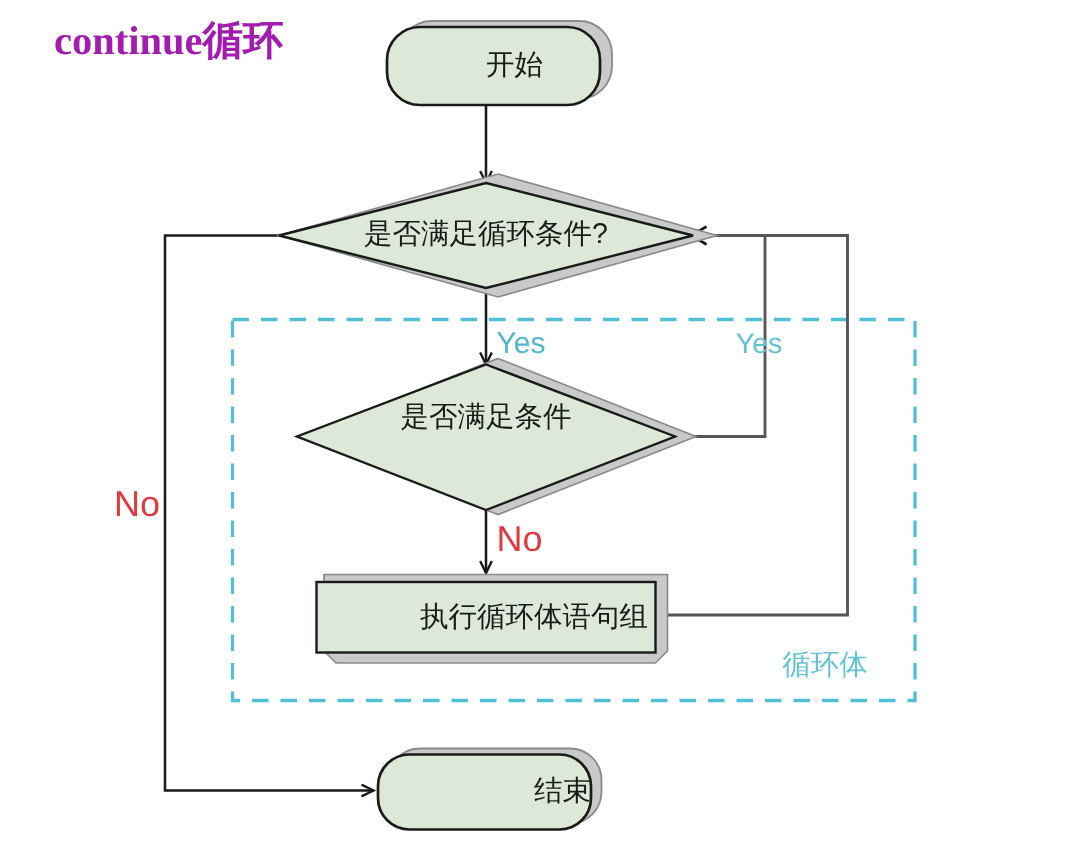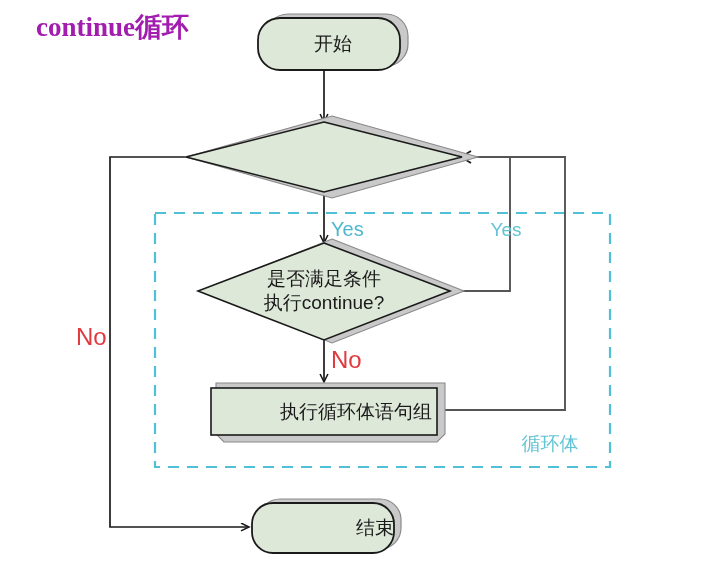--- a/index.html
+++ b/index.html
@@ -103,25 +103,25 @@
 
     <polygon points="216,383 445,383 445,434 437,442 224,442 216,434" fill="#c9c9c9" stroke="#8a8a8a" stroke-width="1.1"></polygon>
     <rect x="211" y="388" width="226" height="47" fill="#dde8d8" stroke="#1a1a1a" stroke-width="1.6"></rect>
 
     <rect x="259" y="499" width="142" height="50" rx="21" ry="21" fill="#c9c9c9" stroke="#8a8a8a" stroke-width="1.2"></rect>
     <rect x="252" y="503" width="142" height="50" rx="21" ry="21" fill="#dde8d8" stroke="#1a1a1a" stroke-width="1.8"></rect>
   </svg>
 
   <div class="lbl" id="title">continue循环</div>
 
-  <div class="node-text" style="left:262px; top:32px; width:142px;">开始</div>
+  <div class="node-text" style="left:272px; top:32px; width:142px;">开始</div>
 
+  <div class="node-text" style="left:204px; top:145px; width:240px;">是否满足循环条件?</div>
 
   <div class="node-text" style="left:214px; top:267px; width:220px;text-align:center;">是否满足条件</div>
-  <div class="node-text" style="left:214px; top:291px; width:220px;">执行continue?</div>
 
   <div class="node-text" style="left:211px; top:400px; width:226px;margin-left:32px;">执行循环体语句组</div>
 
   <div class="node-text" style="left:252px; top:516px; width:142px;text-align:right;">结束</div>
 
   <div class="lbl yes-lbl" style="left:331px; top:218px;">Yes</div>
 
   <div class="lbl no-lbl" style="left:76px; top:323px;">No</div>
 
   <div class="lbl no-lbl" style="left:331px; top:346px;">No</div>

